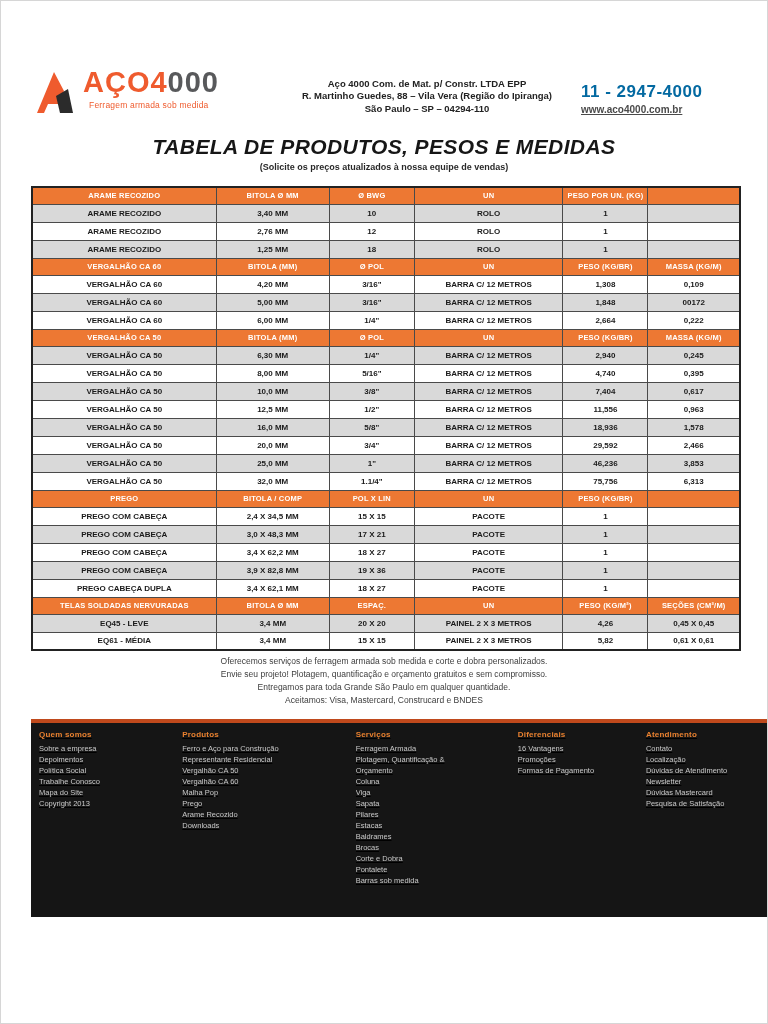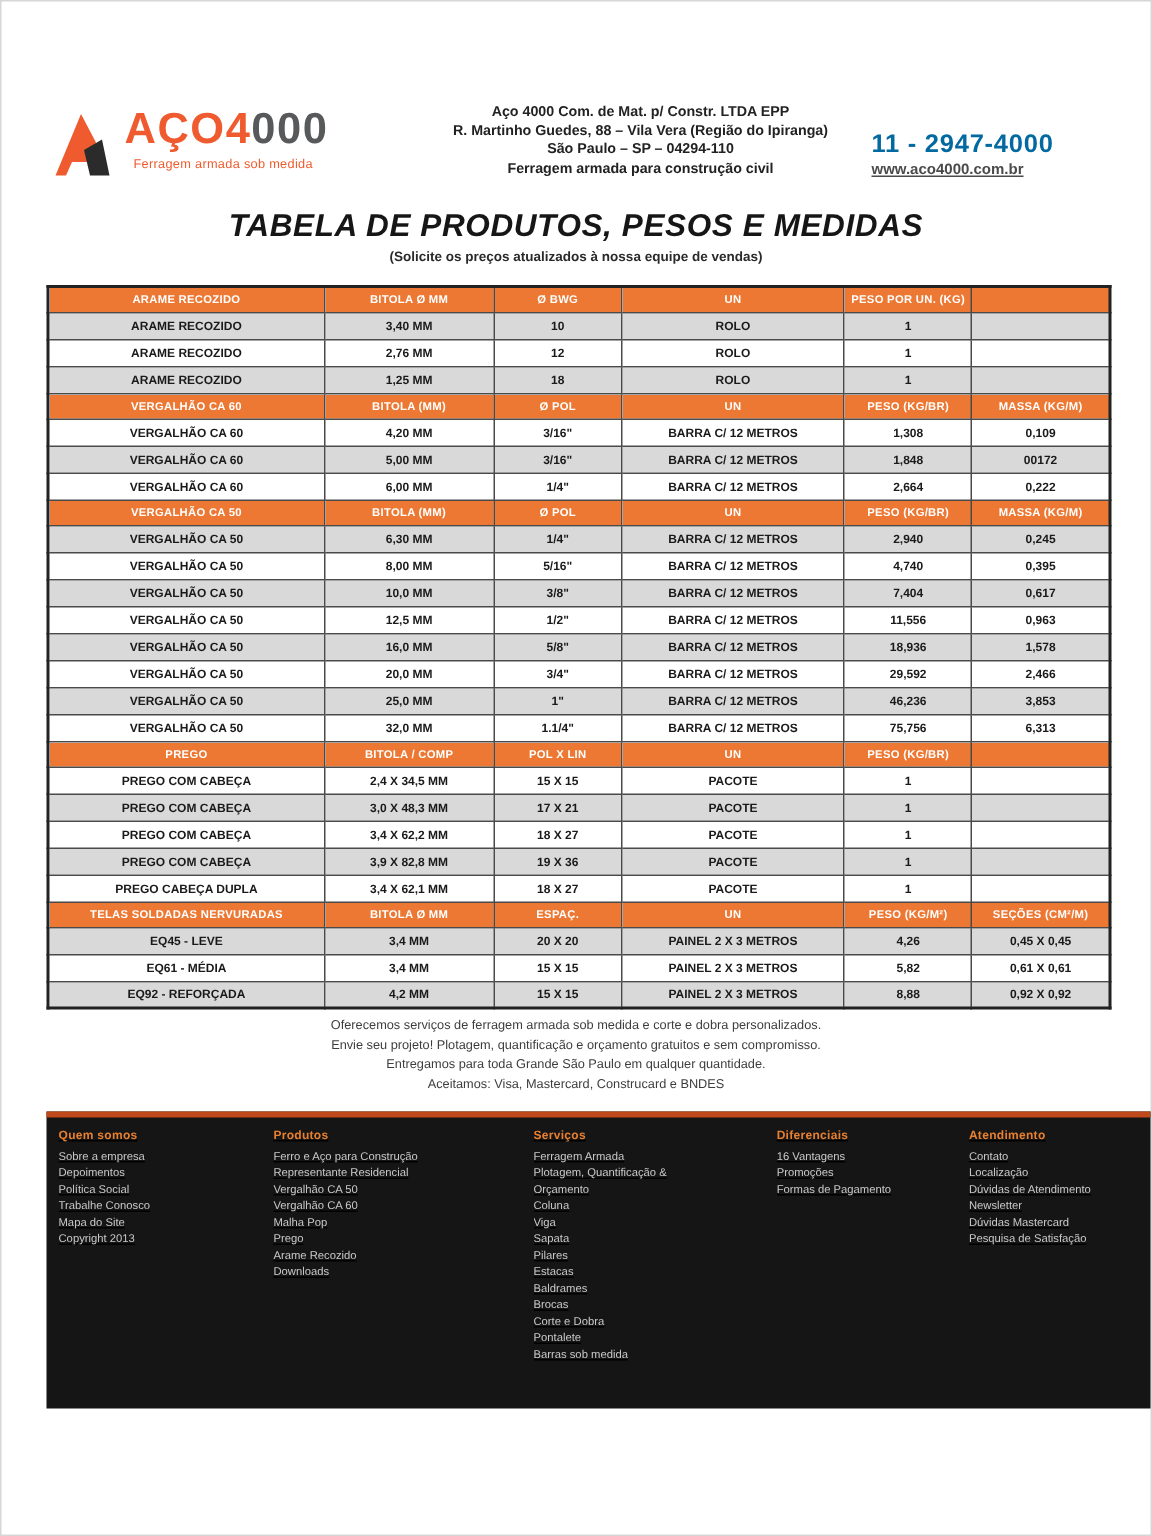--- a/index.html
+++ b/index.html
@@ -74,21 +74,20 @@
         <div class="logo-line">
           <span class="logo-primary">AÇO4</span><span class="logo-secondary">000</span>
         </div>
         <div class="logo-tagline">Ferragem armada sob medida</div>
       </div>
     </div>
     <div class="company-info">
       <div>Aço 4000 Com. de Mat. p/ Constr. LTDA EPP</div>
       <div>R. Martinho Guedes, 88 – Vila Vera (Região do Ipiranga)</div>
       <div>São Paulo – SP – 04294-110</div>
-      <div>Ferragem armada para construção civil</div>
     </div>
     <div class="contact">
       <div class="phone">11 - 2947-4000</div>
       <div class="website">www.aco4000.com.br</div>
     </div>
   </div>
 
   <div class="title-block">
     <div class="doc-title">TABELA DE PRODUTOS, PESOS E MEDIDAS</div>
     <div class="doc-subtitle">(Solicite os preços atualizados à nossa equipe de vendas)</div>
@@ -304,28 +303,20 @@
           <td>4,26</td>
           <td>0,45 X 0,45</td>
         </tr>
         <tr class="row-white">
           <td>EQ61 - MÉDIA</td>
           <td>3,4 MM</td>
           <td>15 X 15</td>
           <td>PAINEL 2 X 3 METROS</td>
           <td>5,82</td>
           <td>0,61 X 0,61</td>
-        </tr>
-        <tr class="row-gray">
-          <td>EQ92 - REFORÇADA</td>
-          <td>4,2 MM</td>
-          <td>15 X 15</td>
-          <td>PAINEL 2 X 3 METROS</td>
-          <td>8,88</td>
-          <td>0,92 X 0,92</td>
         </tr>
       </tbody>
   </table>
 
   <div class="notes">
       <div>Oferecemos serviços de ferragem armada sob medida e corte e dobra personalizados.</div>
       <div>Envie seu projeto! Plotagem, quantificação e orçamento gratuitos e sem compromisso.</div>
       <div>Entregamos para toda Grande São Paulo em qualquer quantidade.</div>
       <div>Aceitamos: Visa, Mastercard, Construcard e BNDES</div>
     </div>

